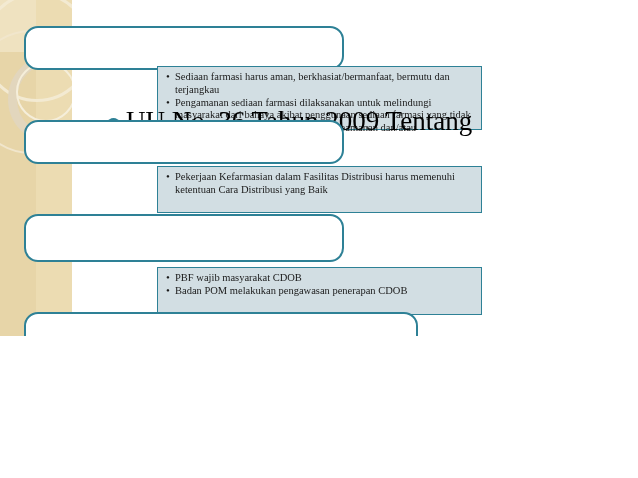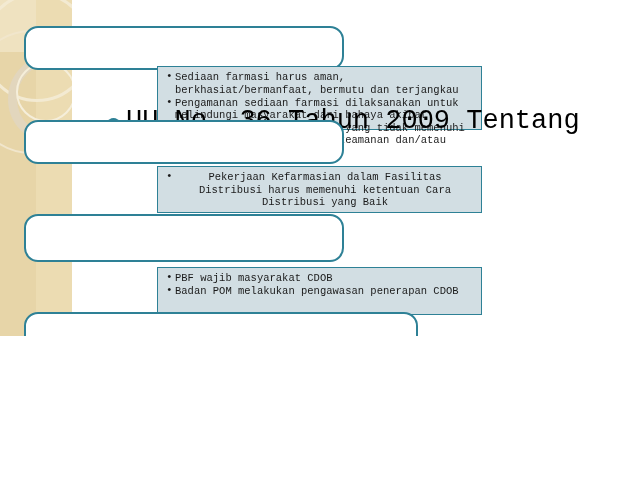--- a/index.html
+++ b/index.html
@@ -6,21 +6,21 @@
     margin: 0;
     padding: 0;
     background: #ffffff;
   }
   #slide {
     position: relative;
     width: 638px;
     height: 336px;
     overflow: hidden;
     background: #ffffff;
-    font-family: Liberation Mono, monospace;
+    font-family: Liberation Serif, serif;
   }
 
   
   .sidebar-band {
     position: absolute;
     left: 0;
     top: 0;
     width: 72px;
     height: 478px;
     background: #ecdcb2;
@@ -111,21 +111,21 @@
   }
   .blue-box li::before {
     content: "\2022";
     position: absolute;
     left: 0;
     top: -1px;
     font-size: 11px;
   }
 
   #blue-box-1 { left: 157px; top: 66px;  width: 325px; height: 64px; }
-  #blue-box-2 { left: 157px; top: 166px; width: 325px; height: 47px; text-align: center; }
+  #blue-box-2 { left: 157px; top: 166px; width: 325px; height: 47px; }
   #blue-box-3 { left: 157px; top: 267px; width: 325px; height: 48px; }
   #blue-box-4 { left: 124px; top: 376px; width: 394px; height: 74px; }
 
   
   .white-box {
     position: absolute;
     background: #ffffff;
     border: 2px solid #2e8196;
     border-radius: 14px;
     box-sizing: border-box;

